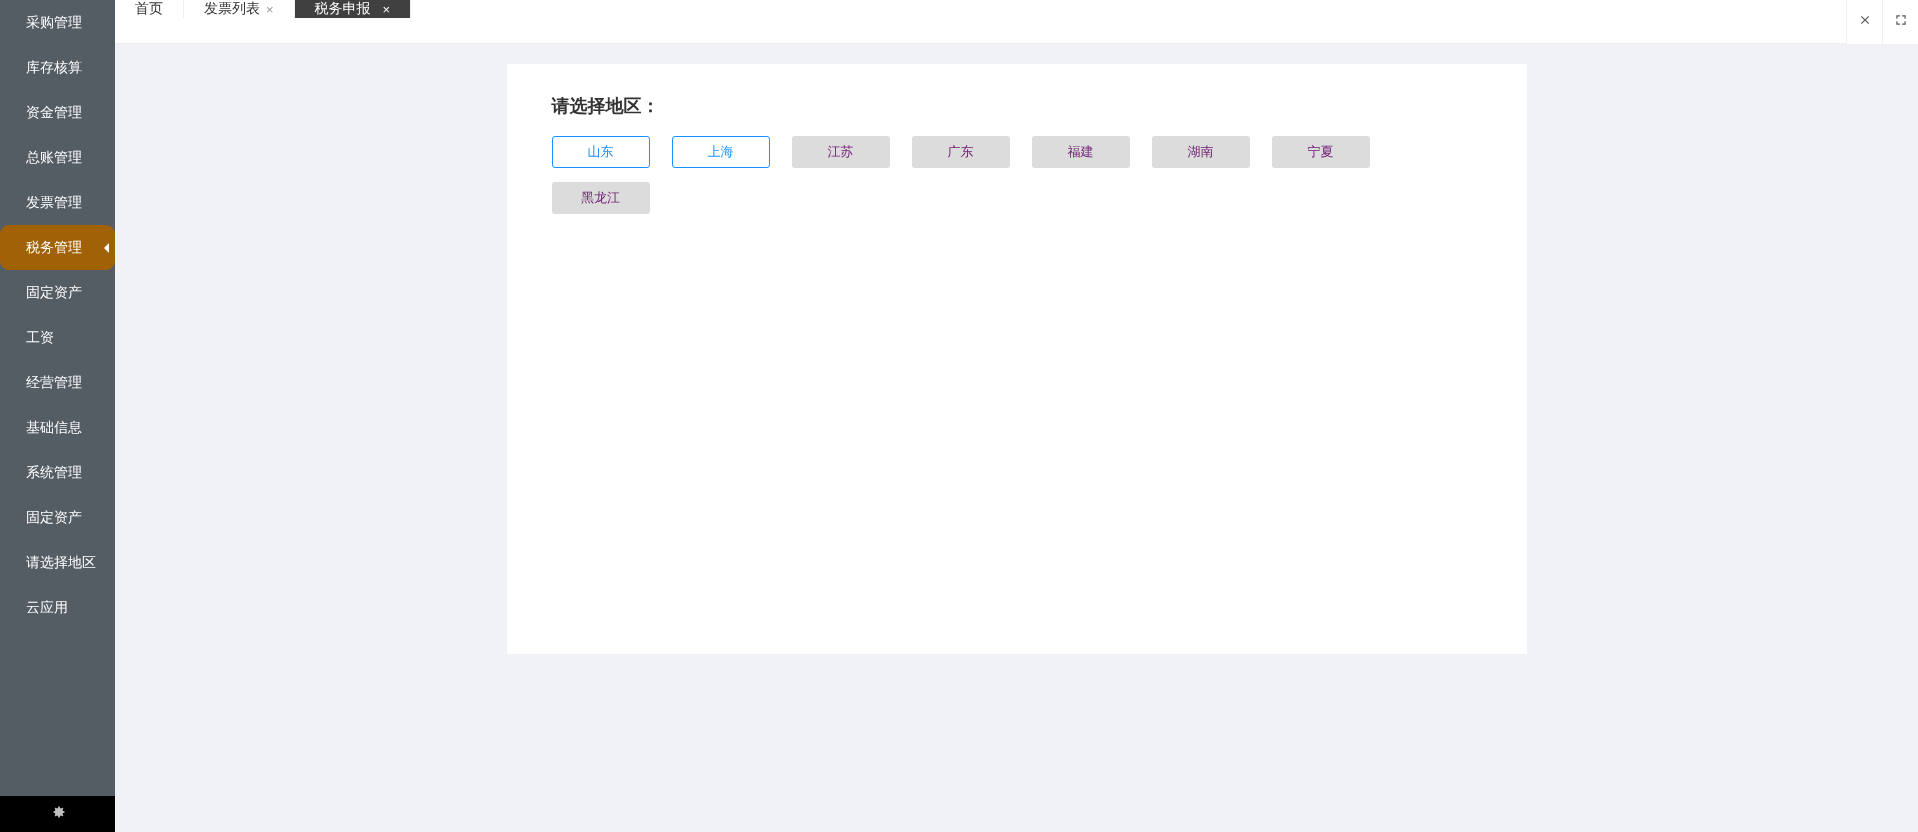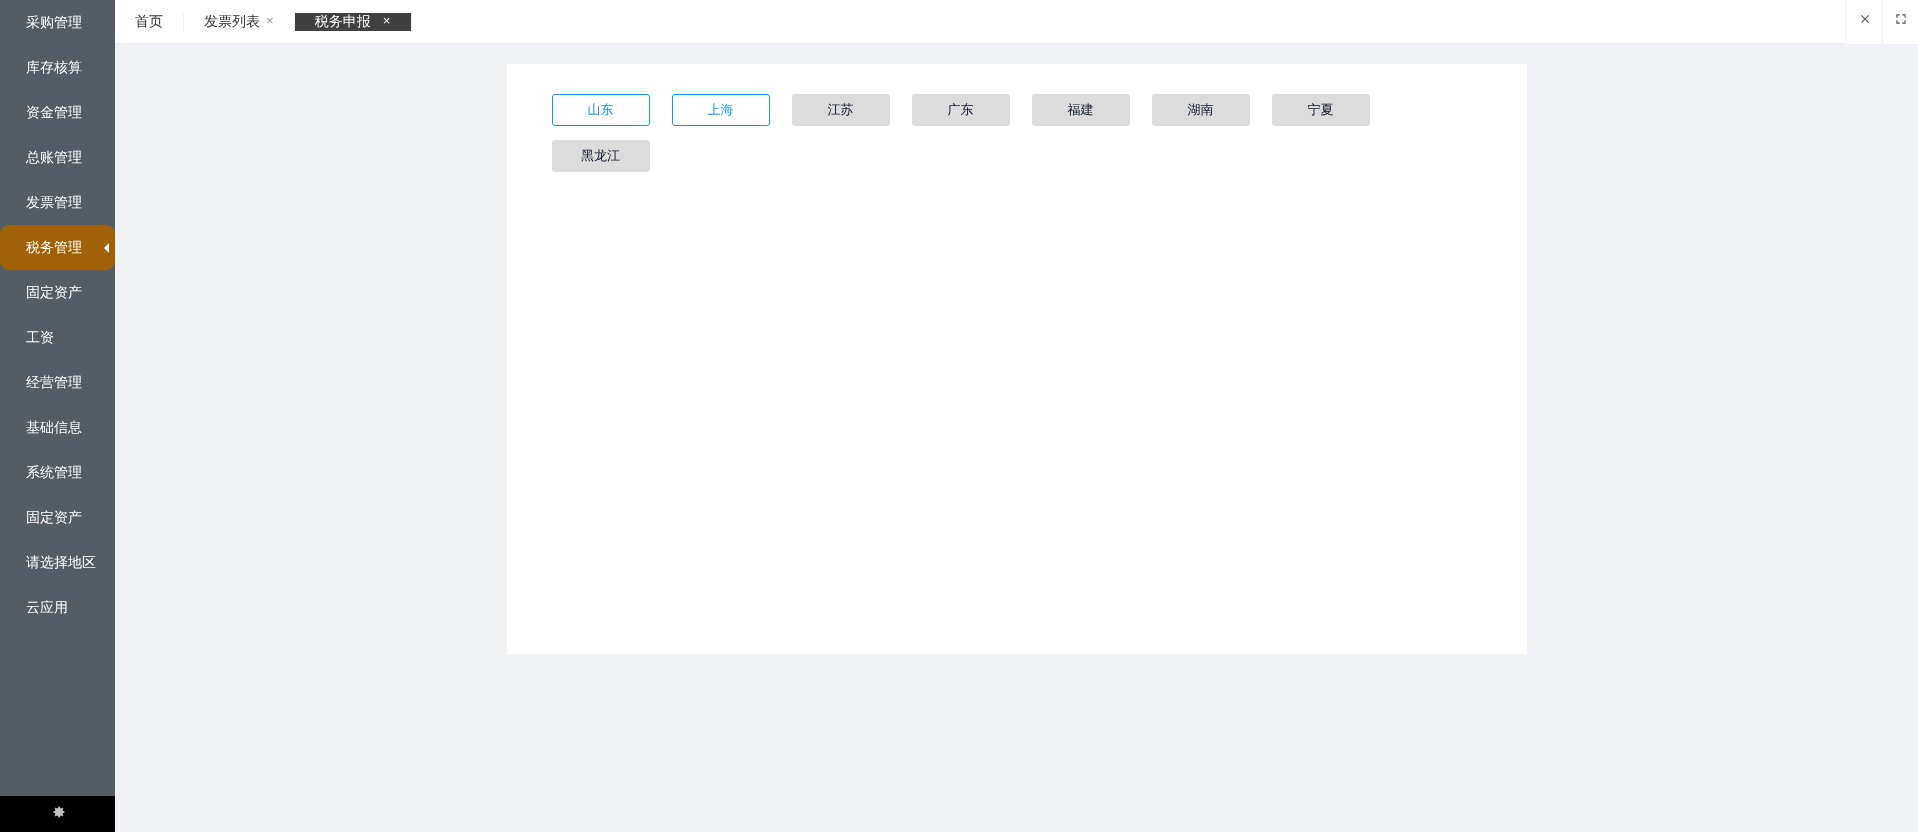--- a/index.html
+++ b/index.html
@@ -51,24 +51,23 @@
   .sidebar-footer svg { fill: #bfbfbf; width: 16px; height: 16px; }
 
   
   .main { flex: 1; display: flex; flex-direction: column; min-width: 0; }
 
   
   .tabs-bar {
     height: 44px;
     background: #fff;
     display: flex;
-    align-items: center;
+    align-items: flex-start;
     border-bottom: 1px solid #eee;
     position: relative;
-    font-family: Liberation Mono, monospace;
   }
   .tabs { display: flex; align-items: stretch; }
   .tab {
     padding: 0 20px;
     display: flex;
     align-items: center;
     font-size: 14px;
     color: #333;
     cursor: pointer;
     gap: 6px;
@@ -147,21 +146,21 @@
     cursor: pointer;
     border: 1px solid transparent;
   }
   .region-btn.enabled {
     border: 1px solid #1890ff;
     color: #1890ff;
     background: #fff;
   }
   .region-btn.disabled {
     background: #dcdcdc;
-    color: #0f172a;
+    color: #701a75;
     cursor: not-allowed;
   }
 
   
   .sidebar-items::-webkit-scrollbar, .content-wrap::-webkit-scrollbar { width: 4px; }
   .sidebar-items::-webkit-scrollbar-thumb, .content-wrap::-webkit-scrollbar-thumb { background: #ccc; border-radius: 2px; }
 </style>
 </head>
 <body>
 
@@ -221,20 +220,21 @@
           <svg viewBox="0 0 24 24">
               <path d="M4 4h6v2H6v4H4V4zm10 0h6v6h-2V6h-4V4zM4 14h2v4h4v2H4v-6zm14 0h2v6h-6v-2h4v-4z"></path>
             </svg>
         </span>
       </div>
     </div>
   </div>
 
   <div class="content-wrap">
     <div class="card">
+      <div class="card-title">请选择地区：</div>
       <div class="region-grid" id="region-grid">
           <div class="region-btn enabled">
             <span>山东</span>
           </div>
           <div class="region-btn enabled">
             <span>上海</span>
           </div>
           <div class="region-btn disabled">
             <span>江苏</span>
           </div>

